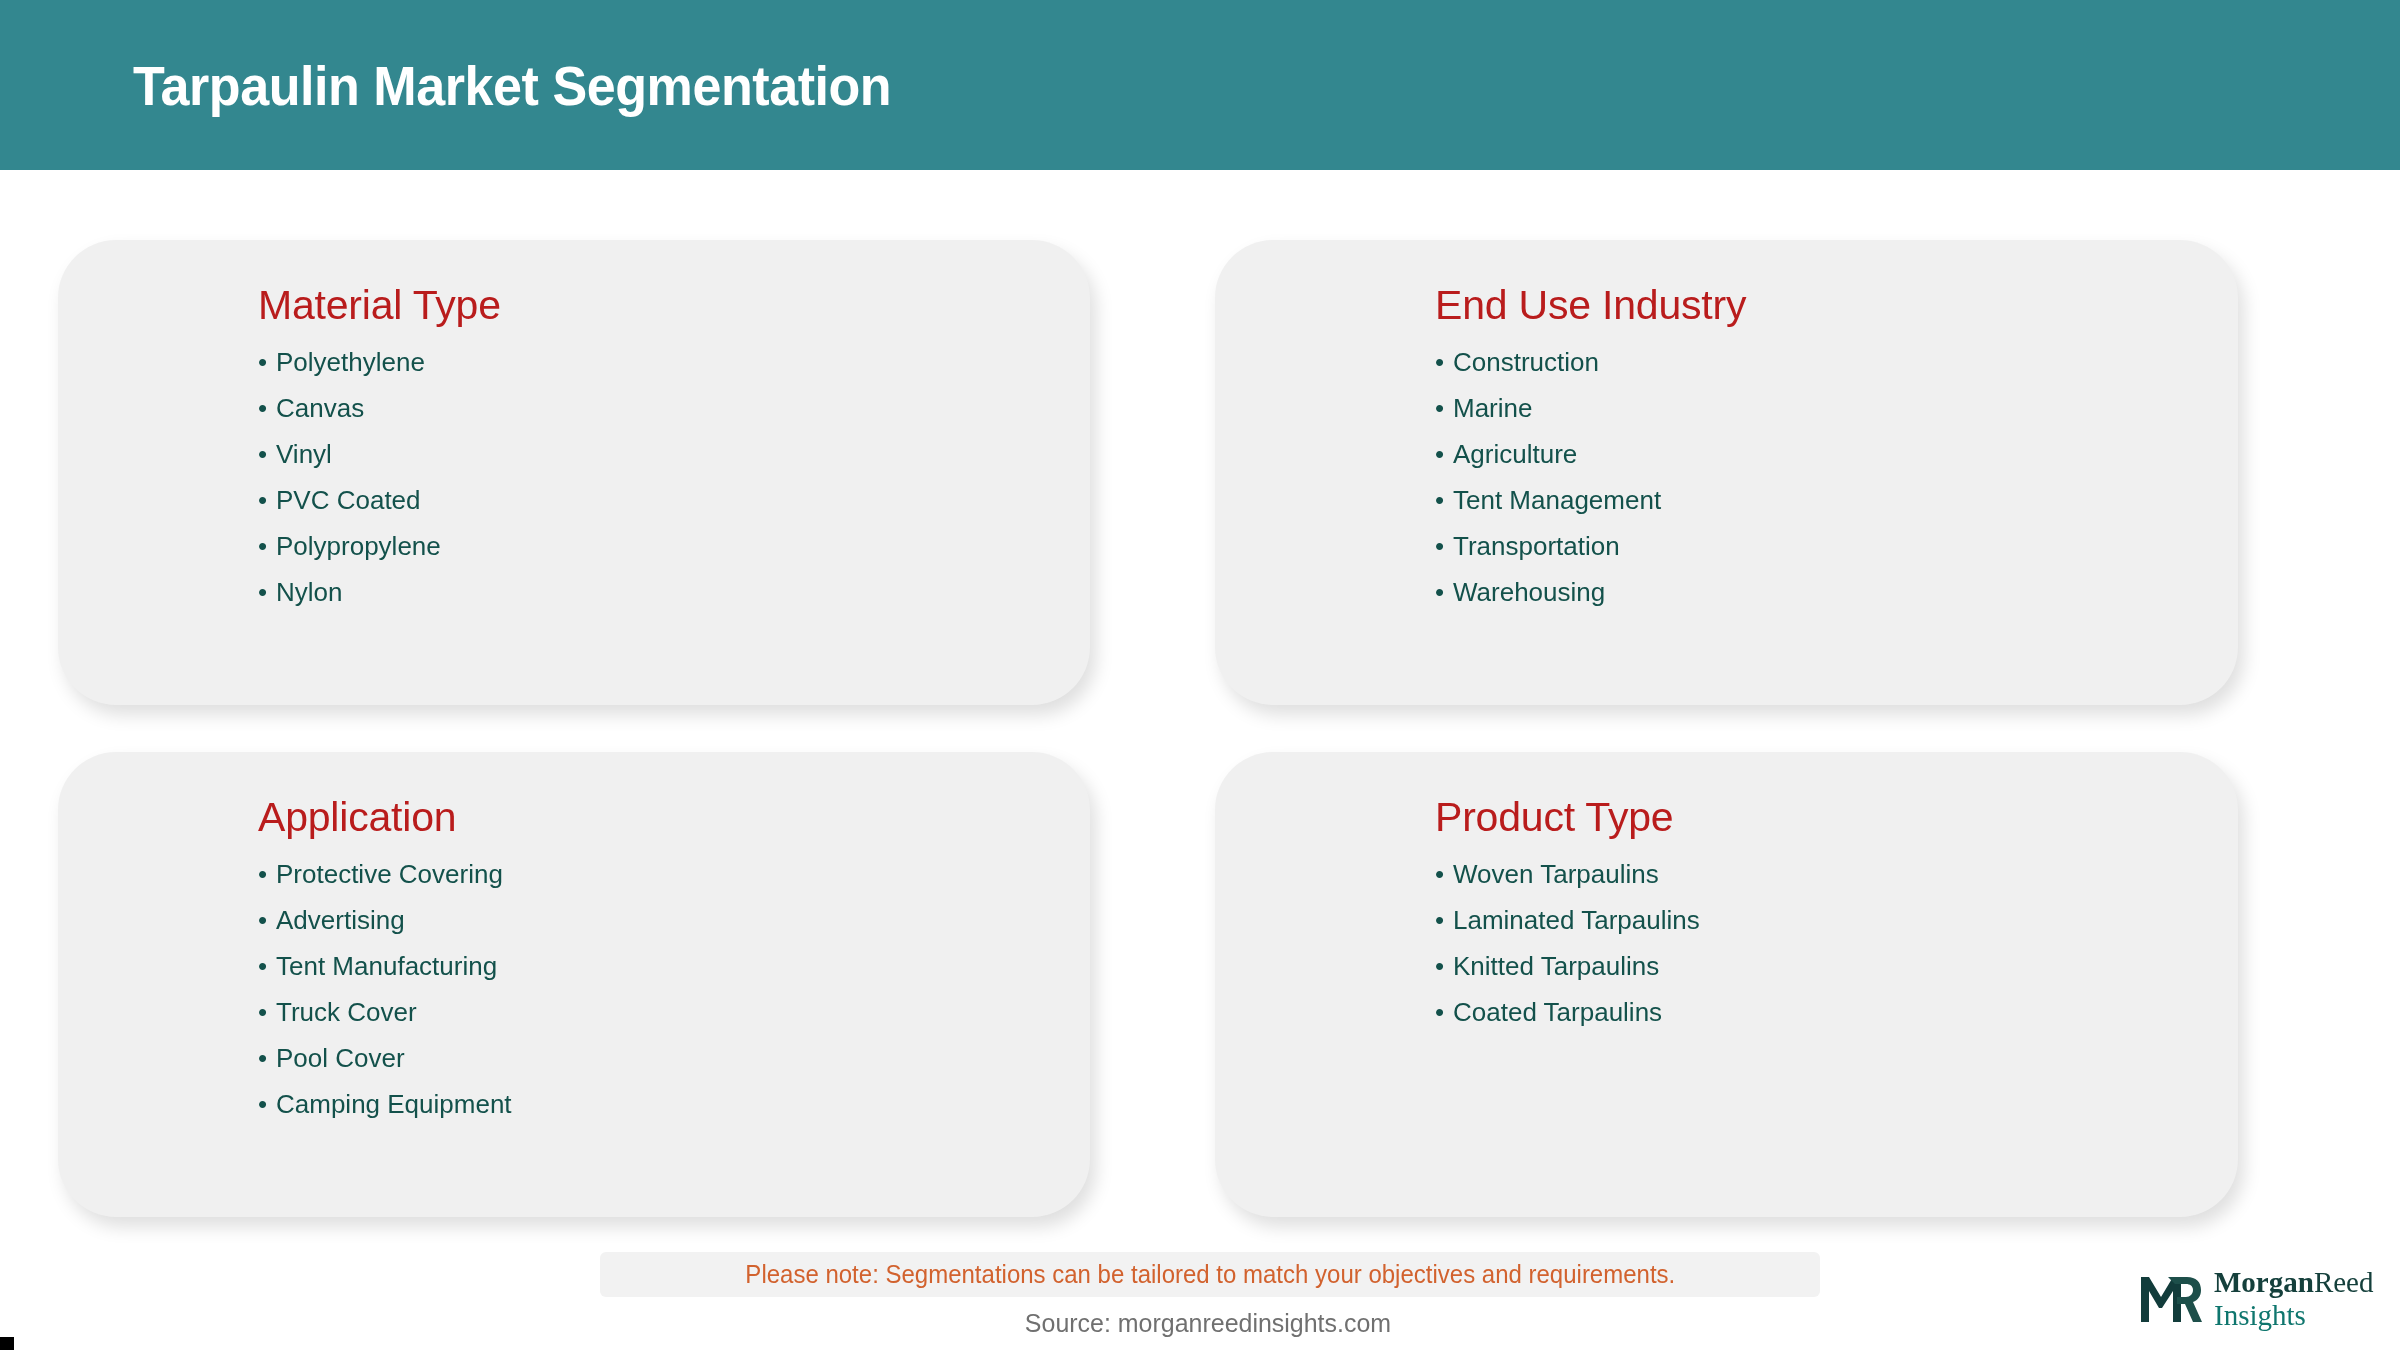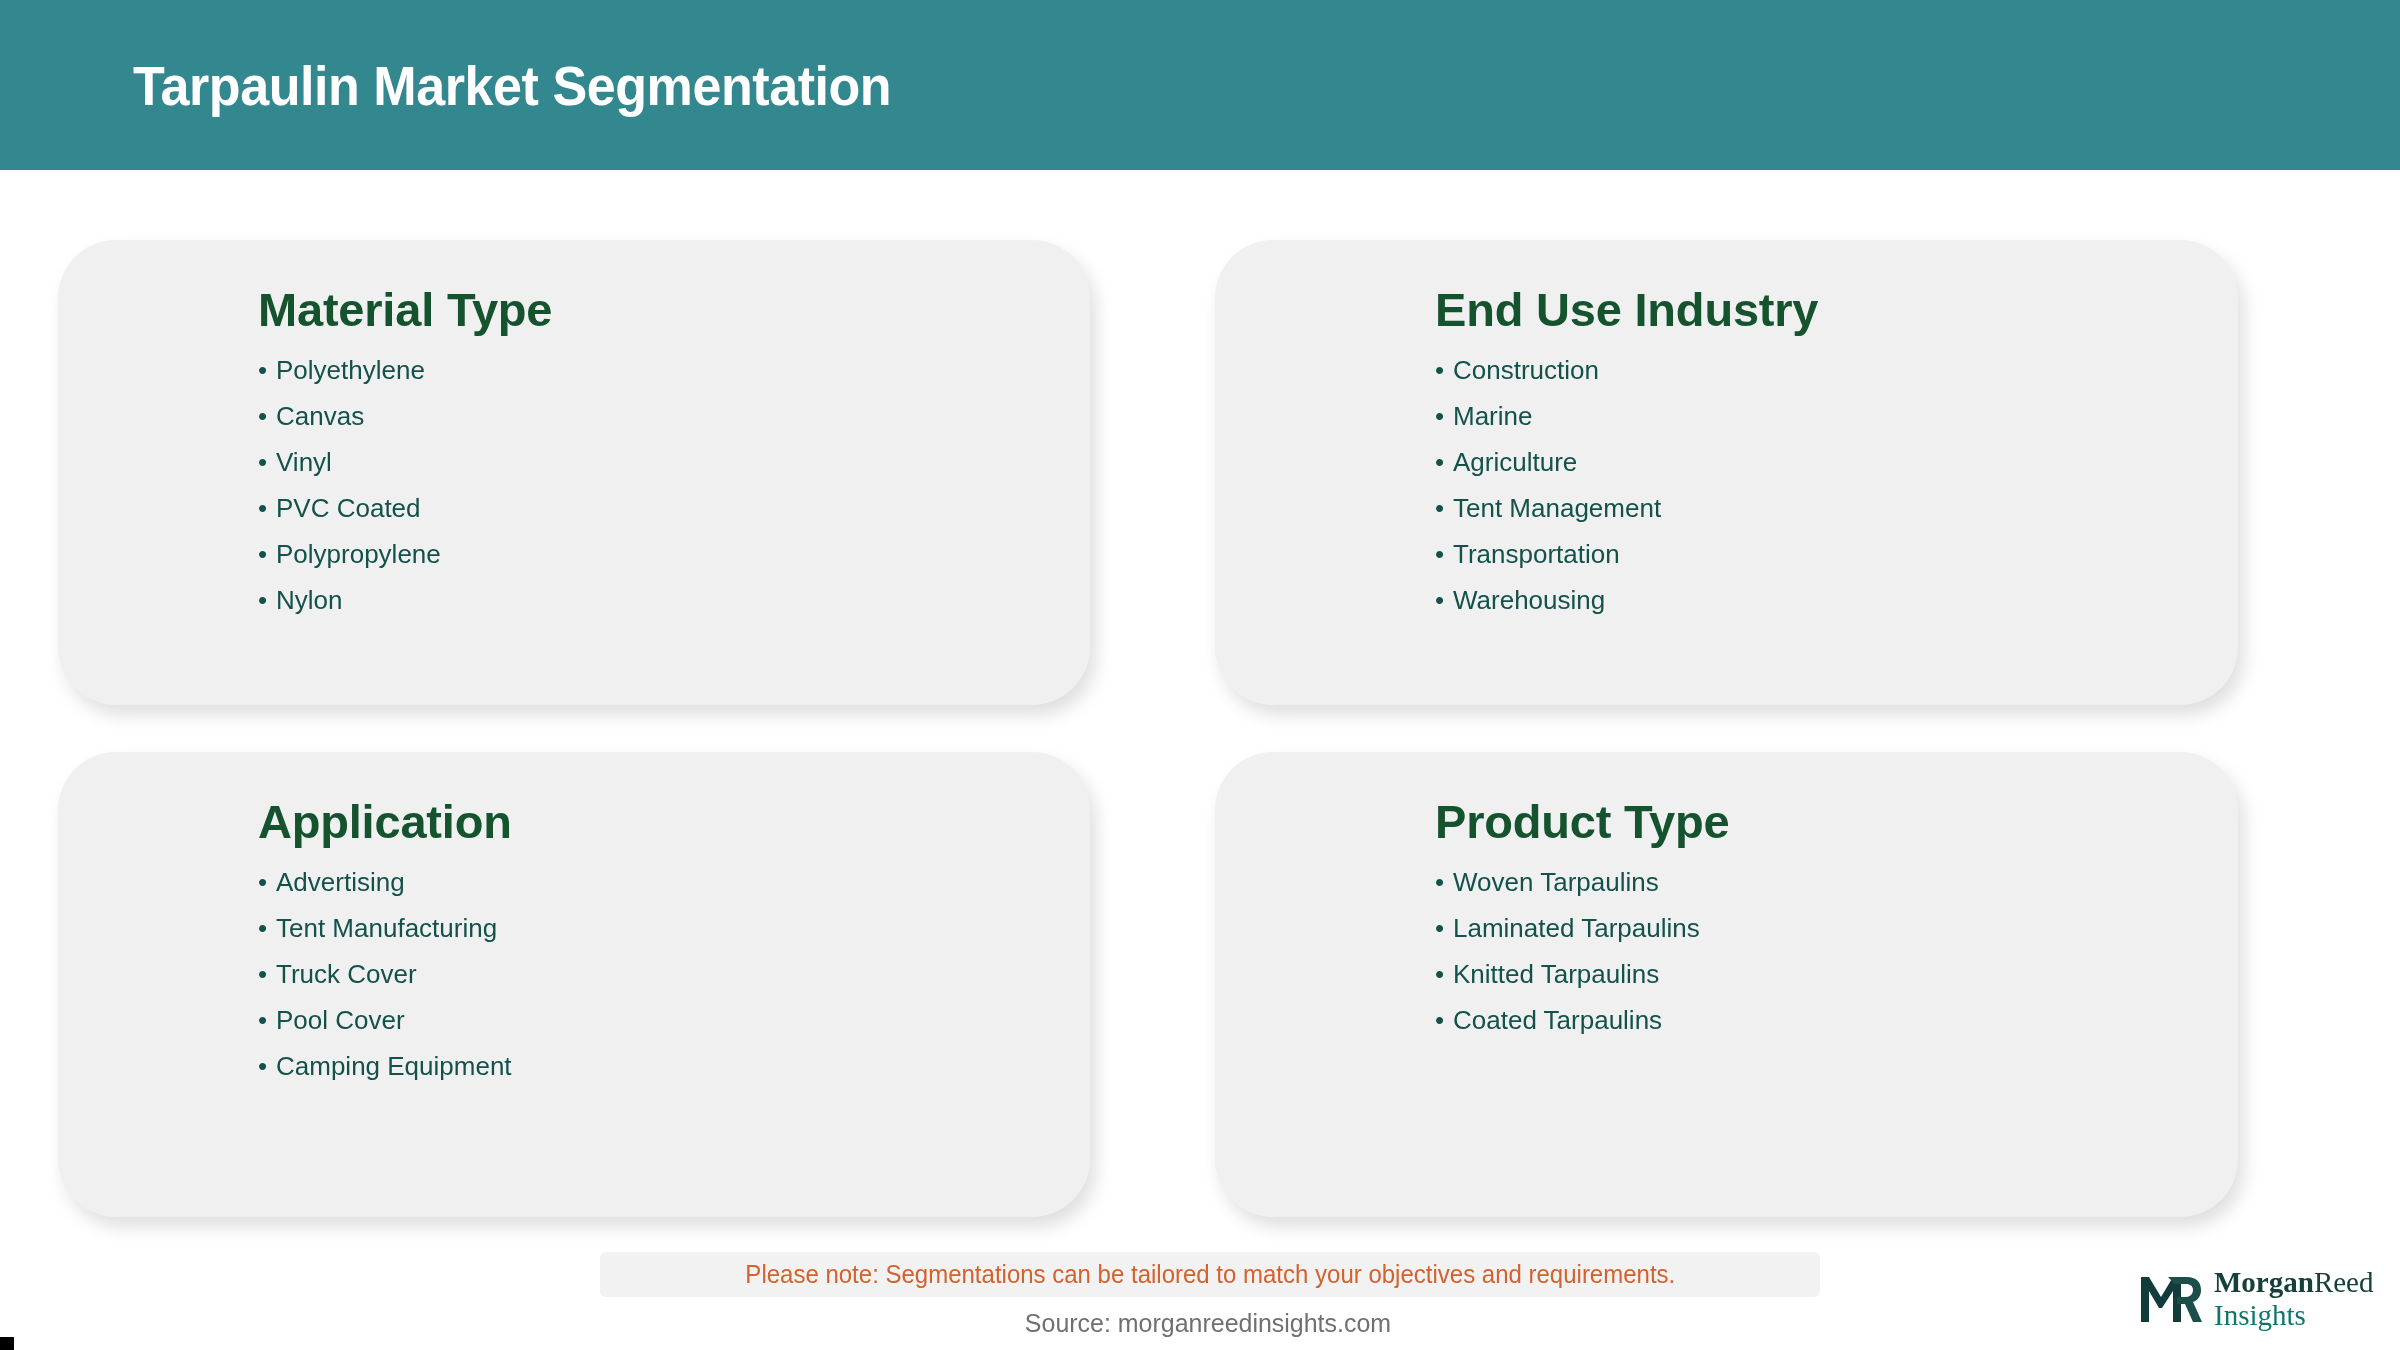--- a/index.html
+++ b/index.html
@@ -66,23 +66,23 @@
   .card-inner {
     position: absolute;
     left: 200px;
     top: 42px;
     right: 40px;
   }
   .card-2 .card-inner,
   .card-4 .card-inner { left: 220px; }
 
   .card-title {
-    color: #14532d;
-    font-size: 47px;
-    font-weight: bold;
+    color: #b91c1c;
+    font-size: 41px;
+    font-weight: normal;
     letter-spacing: -0.2px;
     margin: 0 0 10px 0;
     white-space: nowrap;
   }
   .card-list {
     list-style: none;
     margin: 0;
     padding: 0;
   }
   .card-list li {
@@ -215,20 +215,21 @@
         <li><span class="bullet-dot">•</span><span>Transportation</span></li>
         <li><span class="bullet-dot">•</span><span>Warehousing</span></li>
       </ul>
     </div>
   </div>
 
   <div class="card card-3">
     <div class="card-inner">
       <div class="card-title">Application</div>
       <ul class="card-list">
+        <li><span class="bullet-dot">•</span><span>Protective Covering</span></li>
         <li><span class="bullet-dot">•</span><span>Advertising</span></li>
         <li><span class="bullet-dot">•</span><span>Tent Manufacturing</span></li>
         <li><span class="bullet-dot">•</span><span>Truck Cover</span></li>
         <li><span class="bullet-dot">•</span><span>Pool Cover</span></li>
         <li><span class="bullet-dot">•</span><span>Camping Equipment</span></li>
       </ul>
     </div>
   </div>
 
   <div class="card card-4">

